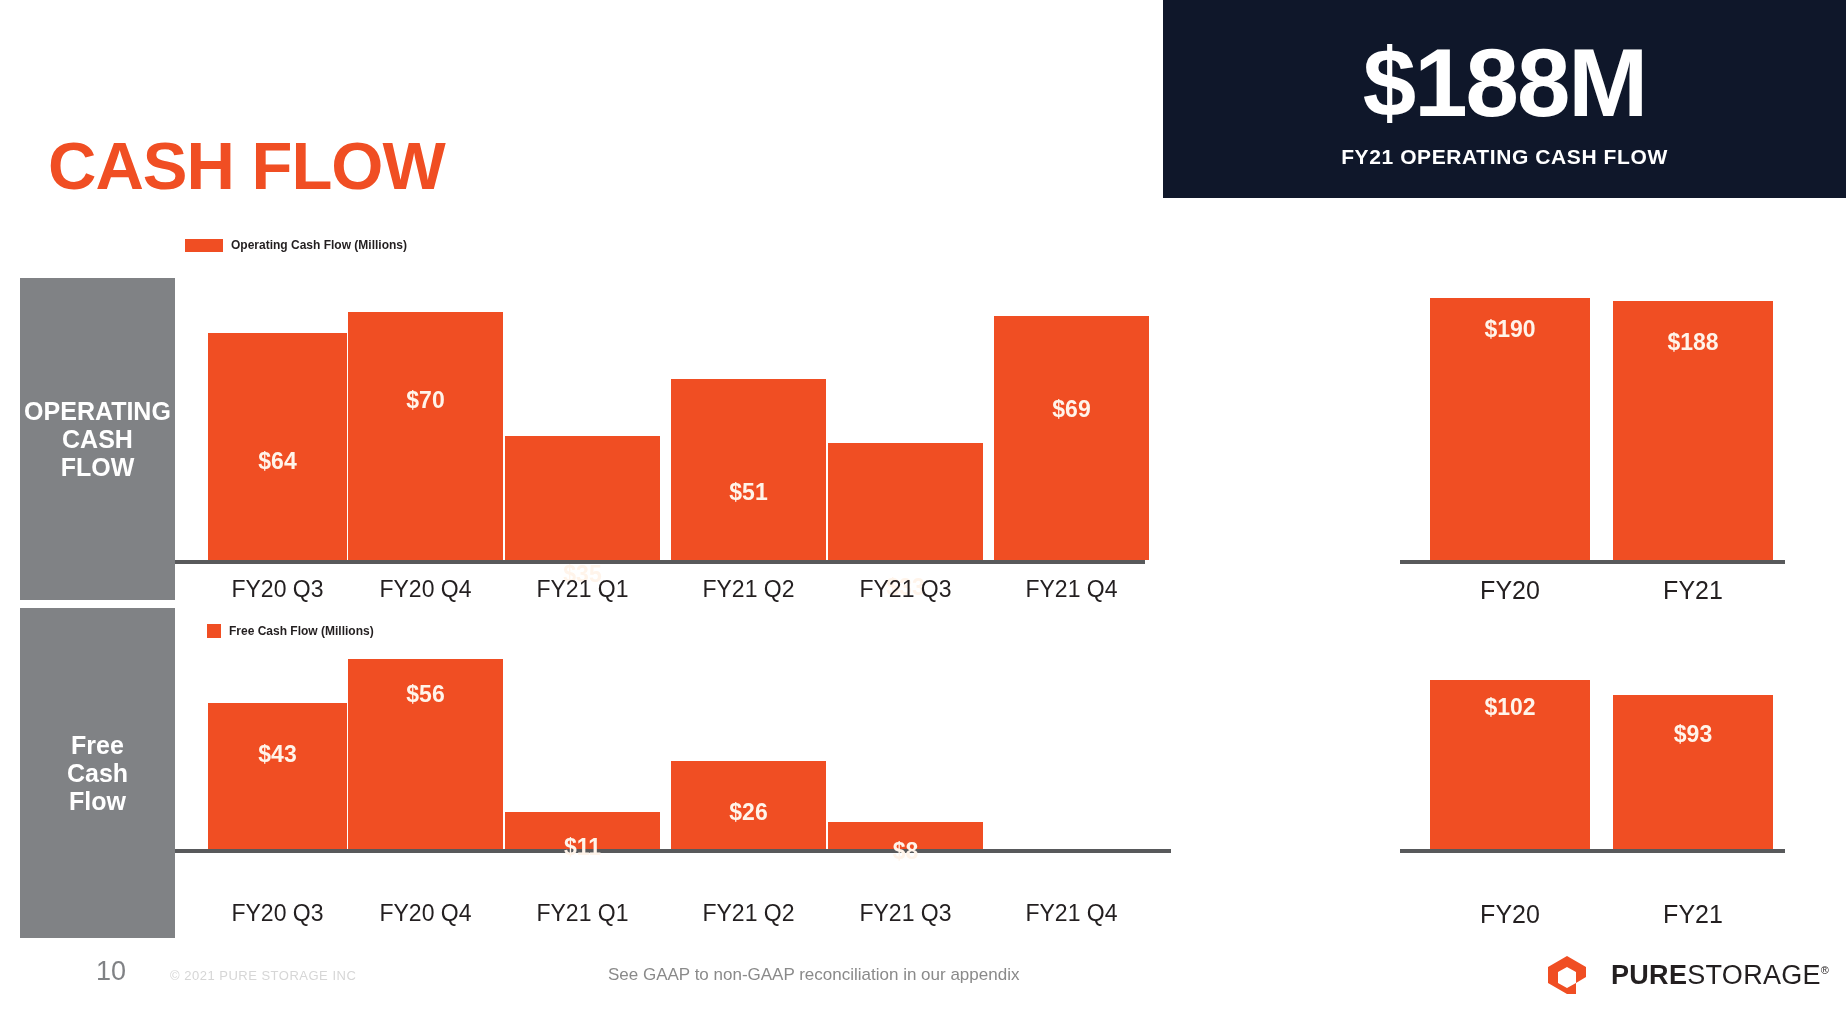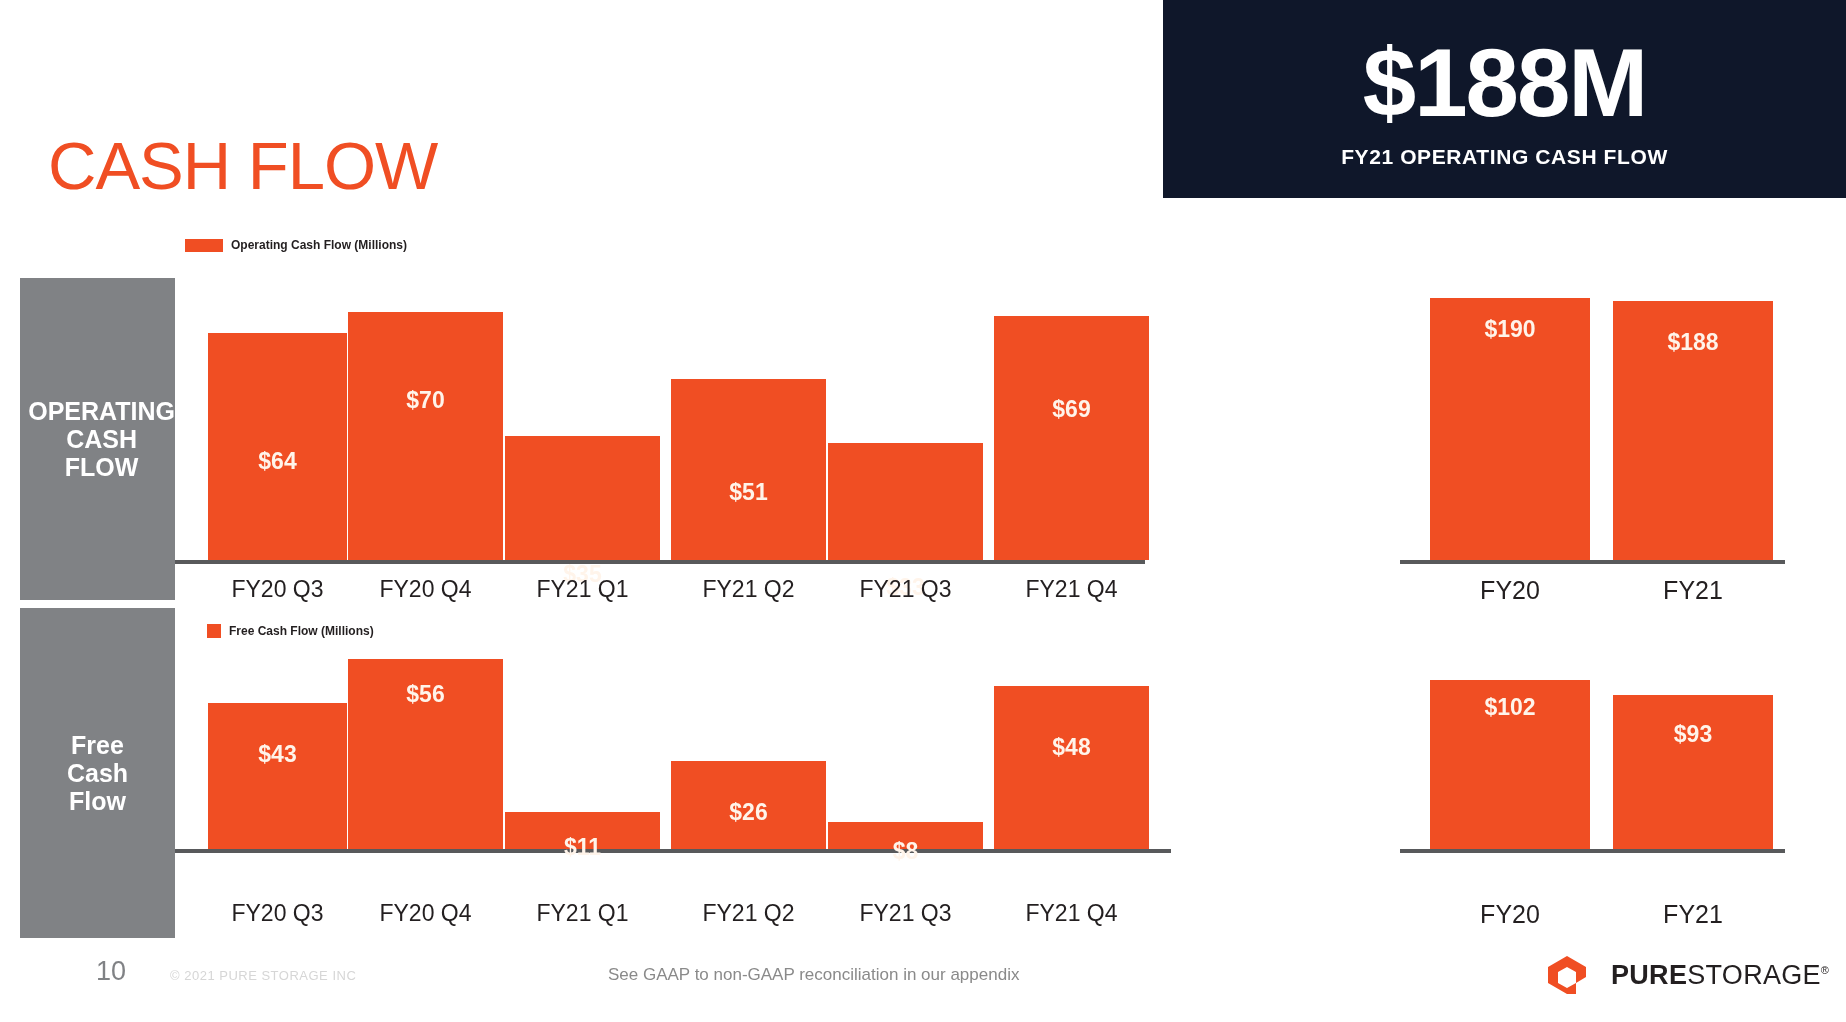--- a/index.html
+++ b/index.html
@@ -20,31 +20,31 @@
     font-size:96px;font-weight:bold;letter-spacing:-2px;line-height:1;
     margin-top:6px;
   }
   .callout-label{
     font-size:21px;font-weight:bold;letter-spacing:0.6px;margin-top:14px;
   }
 
   
   .title{
     position:absolute;left:48px;top:132px;
-    font-size:67px;font-weight:normal;color:#F04E23;letter-spacing:-1px;
+    font-size:67px;font-weight:bold;color:#F04E23;letter-spacing:-1px;
     line-height:1;
     text-align:right;
   }
 
   
   .side-label{
     position:absolute;left:20px;width:155px;background:#808285;color:#ffffff;
     display:flex;align-items:center;justify-content:center;text-align:center;
   }
-  #side-ocf{top:278px;height:322px;justify-content:flex-end;}
+  #side-ocf{top:278px;height:322px;}
   #side-fcf{top:608px;height:330px;}
   .side-label .txt{font-size:25px;font-weight:bold;line-height:1.12;}
   #side-ocf .txt{text-transform:uppercase;}
 
   
   .chart{position:absolute;}
   #chart-ocf{left:175px;top:230px;width:1660px;height:370px;}
   #chart-fcf{left:175px;top:610px;width:1660px;height:340px;}
 
   .legend{position:absolute;display:flex;align-items:center;gap:8px;}
@@ -181,23 +181,20 @@
         </div>
         <div class="cat-label" style="left: 330px; width: 155px; top: 292px;">FY21 Q1</div>
         <div class="bar" style="left: 496px; width: 155px; top: 151px; height: 88px;">
           <div class="bar-value" style="top: 38px;">$26</div>
         </div>
         <div class="cat-label" style="left: 496px; width: 155px; top: 292px;">FY21 Q2</div>
         <div class="bar" style="left: 653px; width: 155px; top: 212px; height: 27px;">
           <div class="bar-value" style="top: 16px;">$8</div>
         </div>
         <div class="cat-label" style="left: 653px; width: 155px; top: 292px;">FY21 Q3</div>
-        <div class="bar" style="left: 819px; width: 155px; top: 76px; height: 163px;">
-          <div class="bar-value" style="top: 48px;">$48</div>
-        </div>
         <div class="cat-label" style="left: 819px; width: 155px; top: 292px;">FY21 Q4</div>
       </div>
 
     <div class="panel" id="panel-fcf-y" style="left:1030px;top:0px;width:630px;height:340px;">
       <div class="axis" style="left:195px;top:239px;width:385px;"></div>
     <div class="bar" style="left: 225px; width: 160px; top: 70px; height: 169px;">
           <div class="bar-value" style="top: 14px;">$102</div>
         </div>
         <div class="cat-label big" style="left: 225px; width: 160px; top: 292px;">FY20</div>
         <div class="bar" style="left: 408px; width: 160px; top: 85px; height: 154px;">

